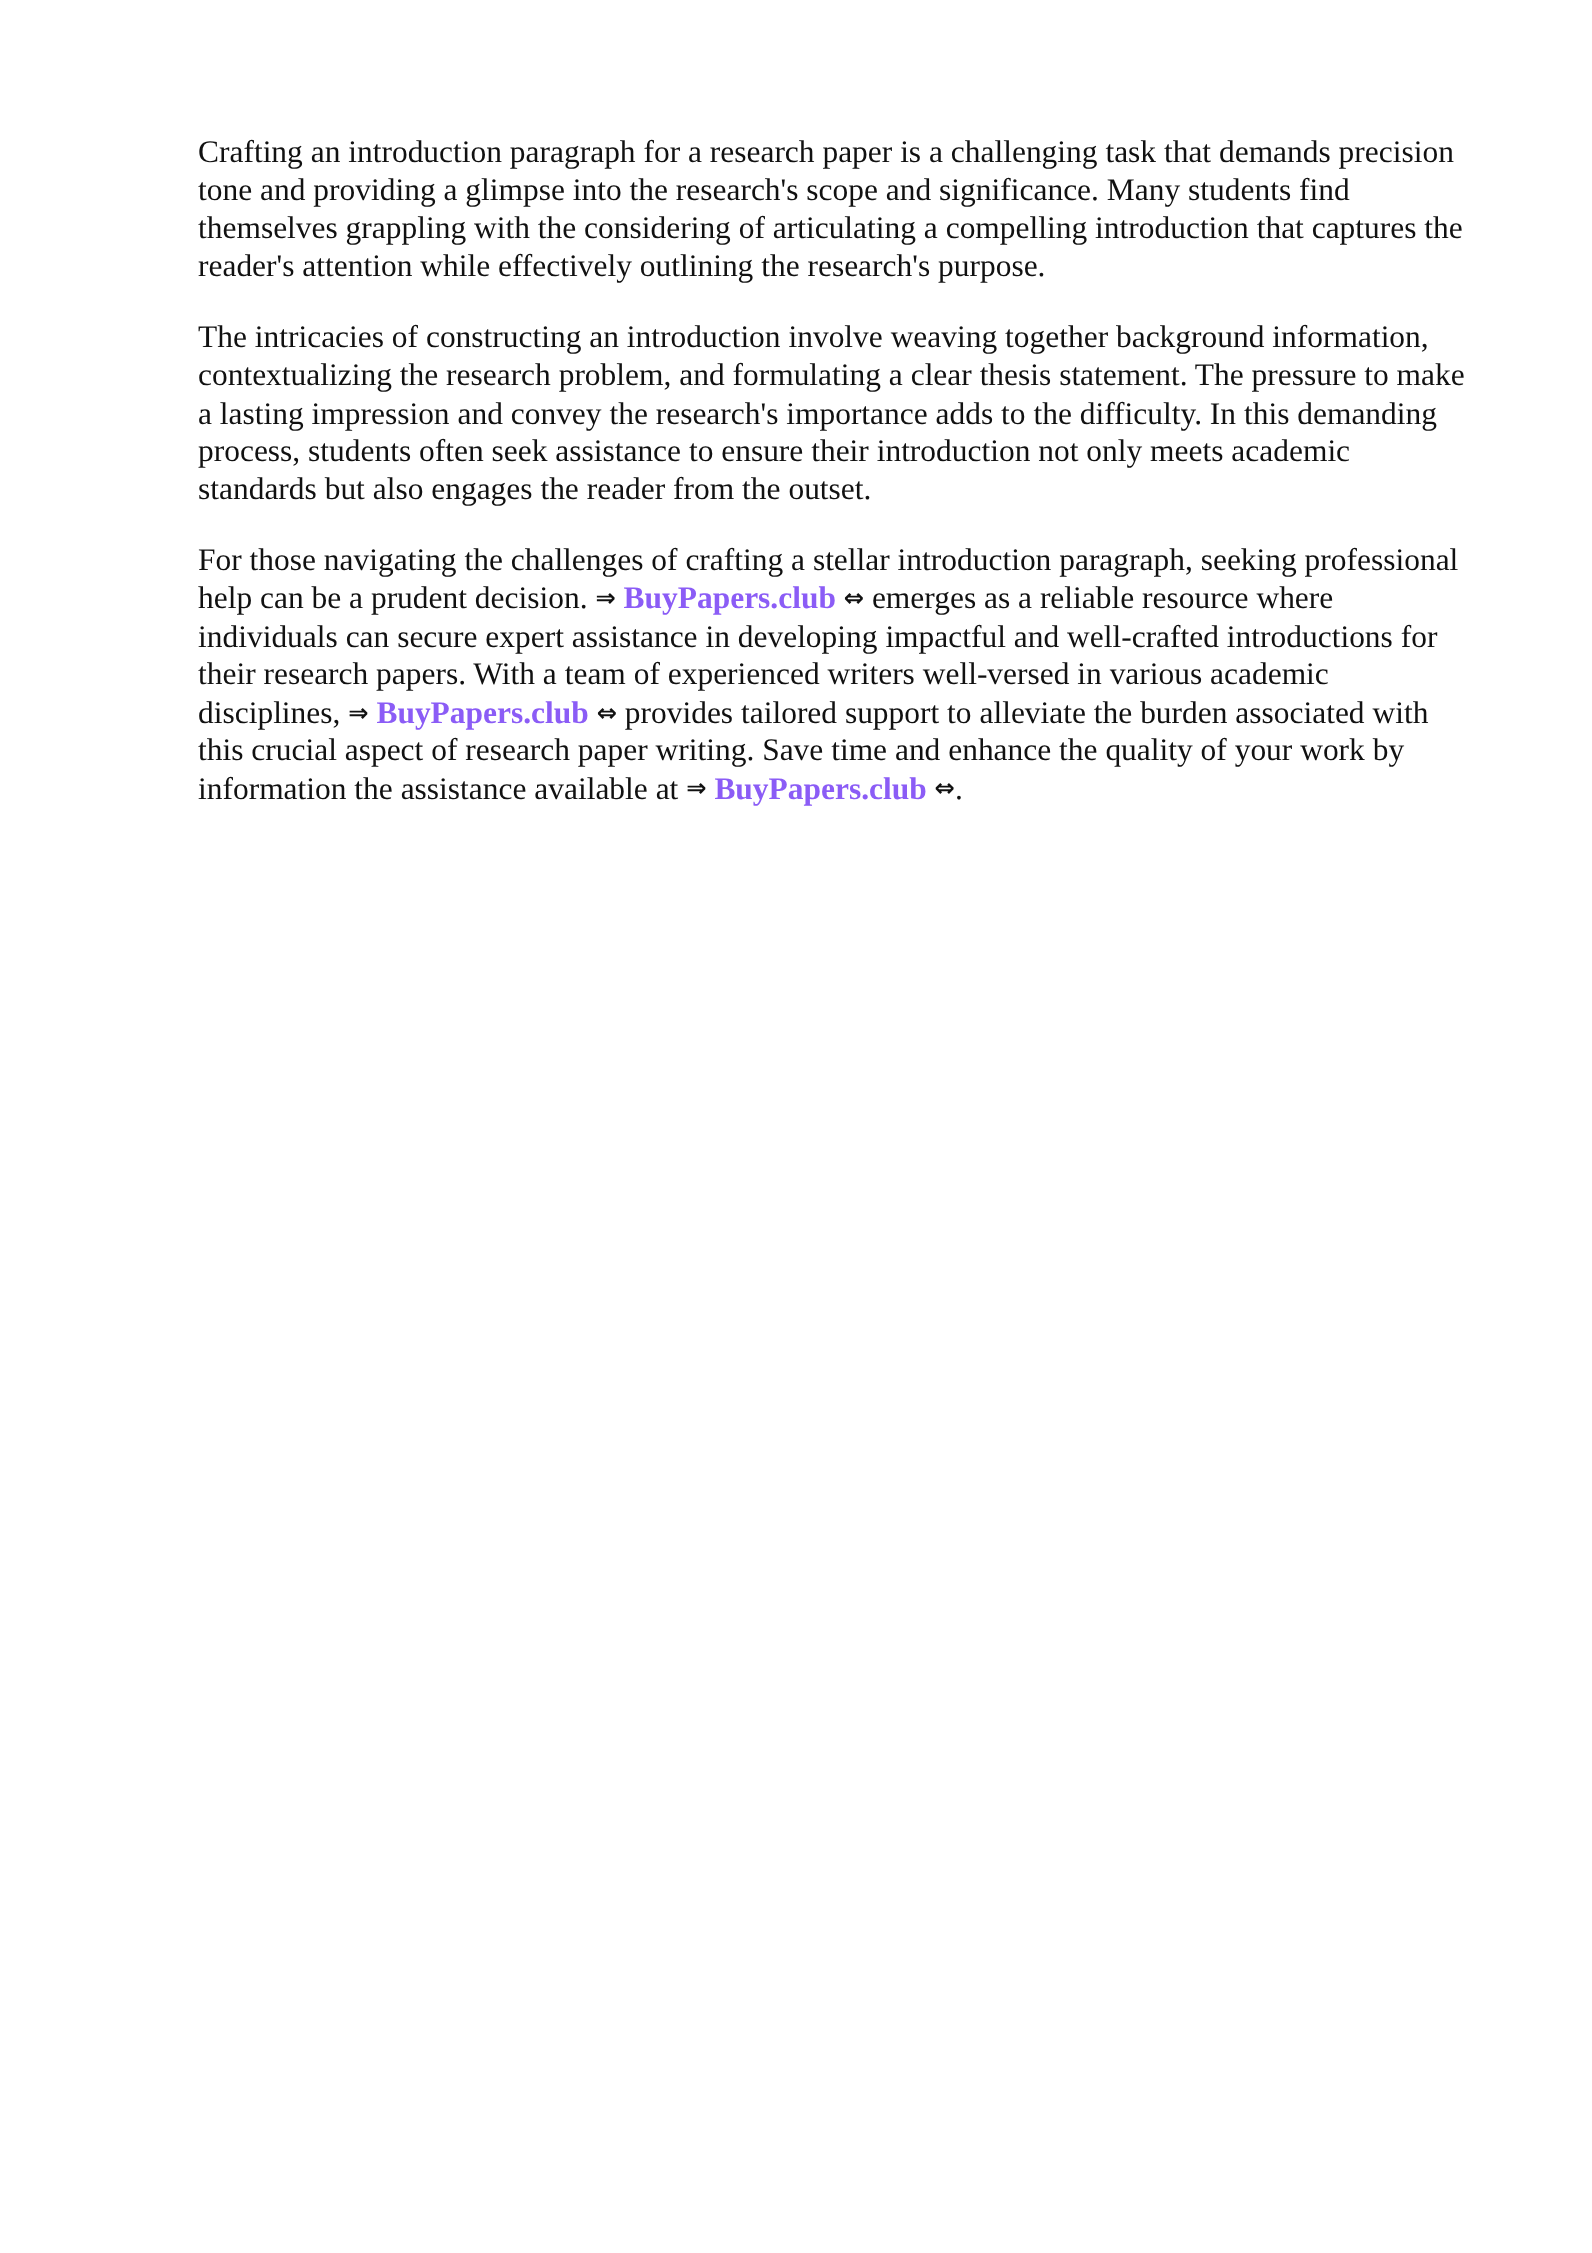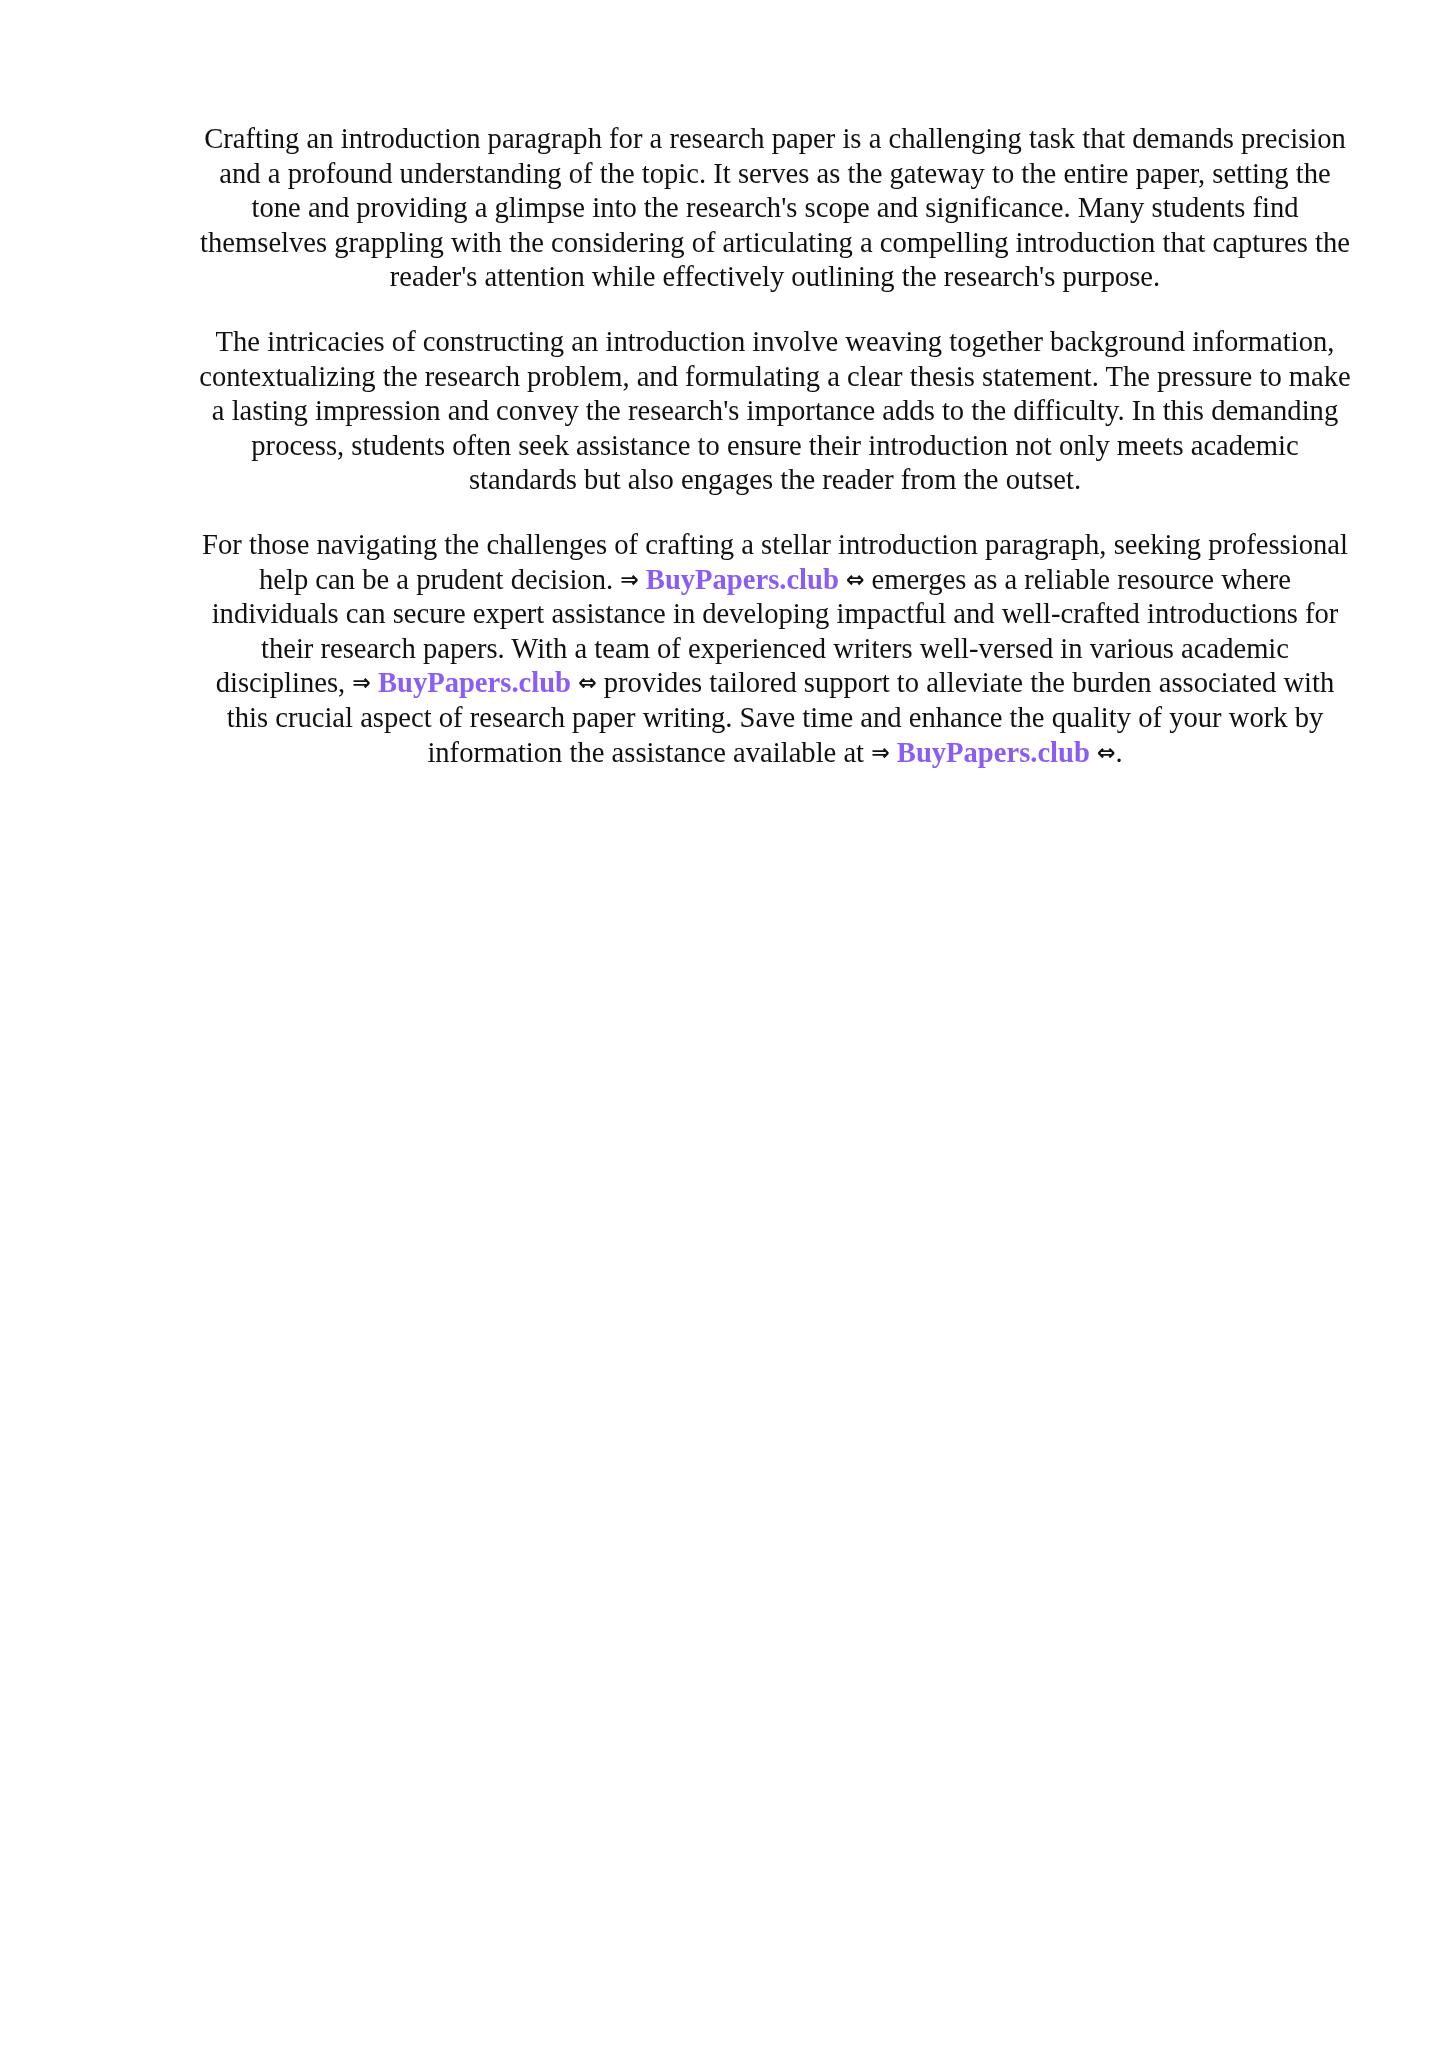--- a/index.html
+++ b/index.html
@@ -8,28 +8,27 @@
       background: #ffffff;
     }
     body {
       width: 1447px;
       height: 2048px;
       position: relative;
       overflow: hidden;
     }
     .page {
       position: absolute;
-      left: 165px;
+      left: 180px;
       top: 122px;
       width: 1220px;
       font-family: "Liberation Serif", "DejaVu Serif", serif;
       font-size: 28.6px;
       line-height: 34.6px;
       color: #111111;
-      text-align: center;
     }
     .para {
       margin: 0 0 30px 0;
     }
     .line {
       display: block;
       white-space: nowrap;
     }
     .link {
       color: #8b5cf6;
@@ -45,21 +44,20 @@
       vertical-align: 2px;
     }
   </style>
 </head>
 <body>
 
 <div class="page">
 
   <p class="para">
     <span class="line">Crafting an introduction paragraph for a research paper is a challenging task that demands precision</span>
-    <span class="line">and a profound understanding of the topic. It serves as the gateway to the entire paper, setting the</span>
     <span class="line">tone and providing a glimpse into the research's scope and significance. Many students find</span>
     <span class="line">themselves grappling with the considering of articulating a compelling introduction that captures the</span>
     <span class="line">reader's attention while effectively outlining the research's purpose.</span>
   </p>
 
   <p class="para">
     <span class="line">The intricacies of constructing an introduction involve weaving together background information,</span>
     <span class="line">contextualizing the research problem, and formulating a clear thesis statement. The pressure to make</span>
     <span class="line">a lasting impression and convey the research's importance adds to the difficulty. In this demanding</span>
     <span class="line">process, students often seek assistance to ensure their introduction not only meets academic</span>

